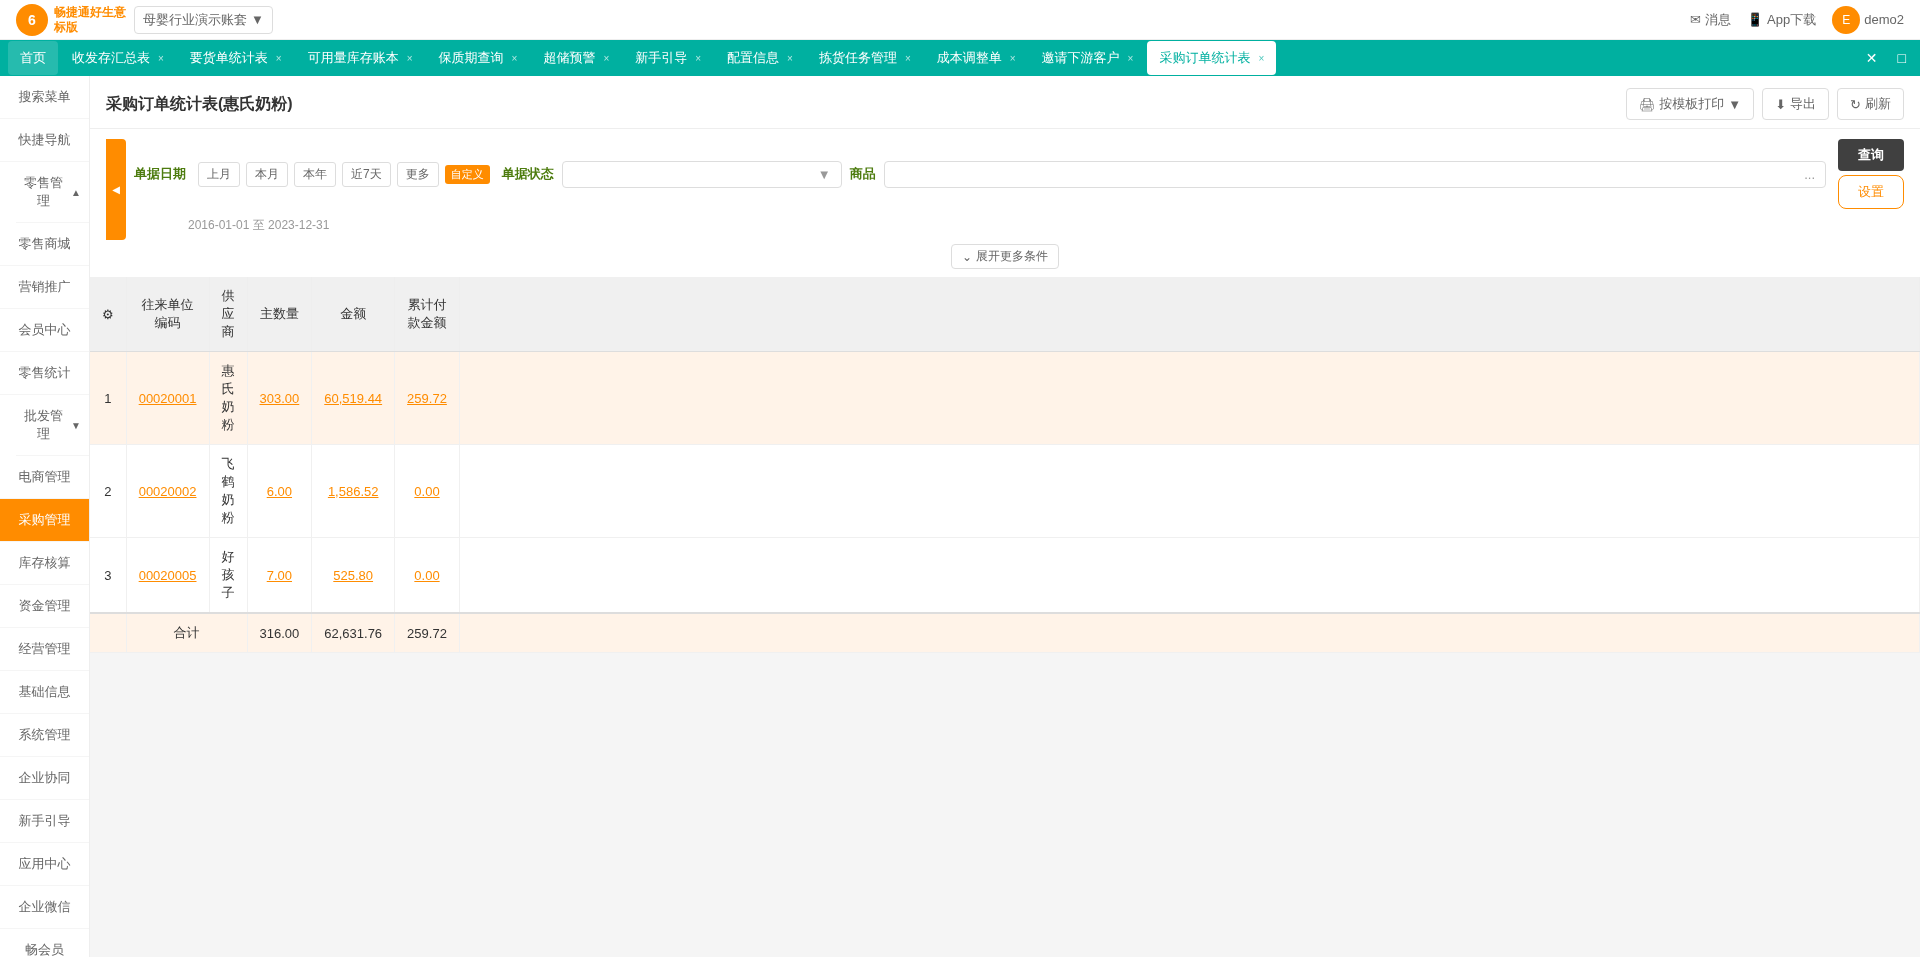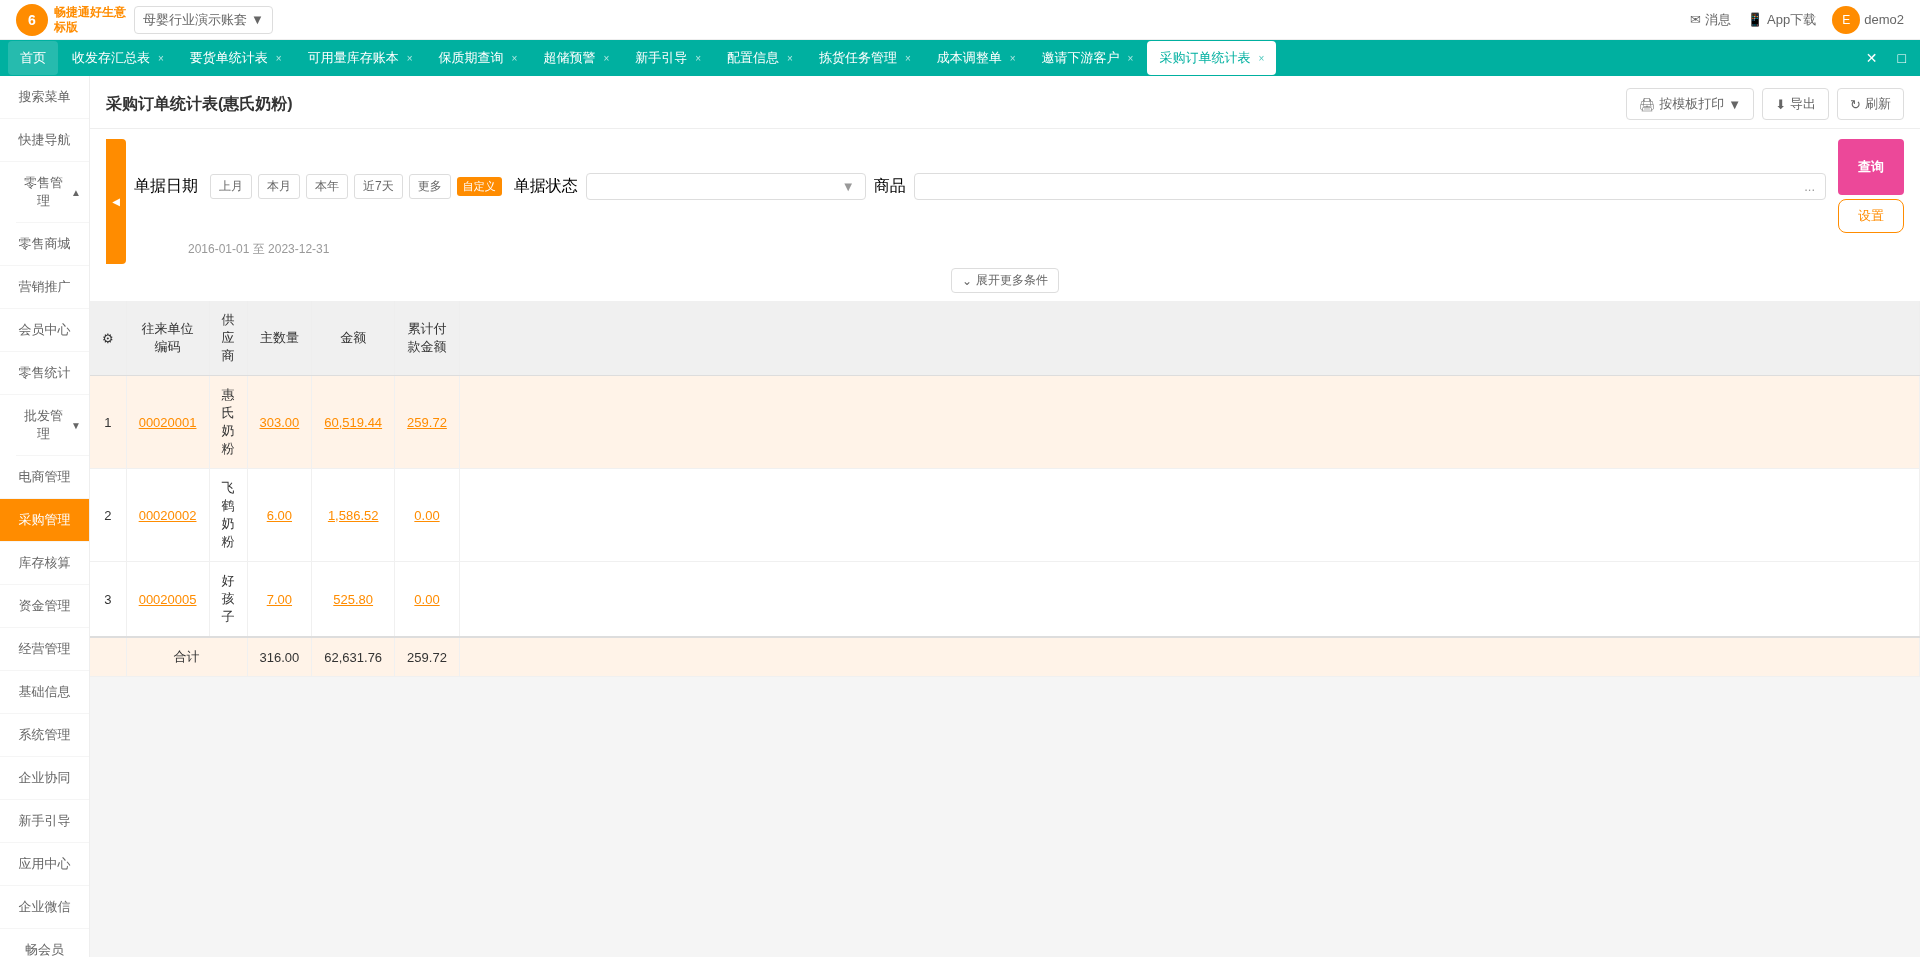--- a/index.html
+++ b/index.html
@@ -35,27 +35,27 @@
 
     
     .main-content { flex: 1; background: #f5f5f5; overflow-y: auto; padding: 0; }
     .page-header { background: white; padding: 12px 16px 8px; display: flex; align-items: center; justify-content: space-between; border-bottom: 1px solid #eee; }
     .page-title { font-size: 16px; font-weight: bold; color: #333; }
     .page-actions { display: flex; align-items: center; gap: 8px; }
     .btn-print { display: flex; align-items: center; gap: 4px; padding: 6px 12px; border: 1px solid #ddd; background: white; border-radius: 4px; cursor: pointer; color: #666; font-size: 13px; }
     .btn-export { display: flex; align-items: center; gap: 4px; padding: 6px 12px; border: 1px solid #ddd; background: white; border-radius: 4px; cursor: pointer; color: #666; font-size: 13px; }
     .btn-refresh { display: flex; align-items: center; gap: 4px; padding: 6px 12px; border: 1px solid #ddd; background: white; border-radius: 4px; cursor: pointer; color: #666; font-size: 13px; }
     .filter-row { display: flex; align-items: center; gap: 12px; margin-bottom: 8px; }
-    .filter-label { color: #000000; font-size: 16px; white-space: nowrap; }
+    .filter-label { color: #4d7c0f; font-size: 13px; white-space: nowrap; font-weight: bold; }
     .filter-dates { display: flex; align-items: center; gap: 6px; }
     .date-btn { padding: 3px 8px; border: 1px solid #ddd; border-radius: 3px; background: white; cursor: pointer; font-size: 12px; color: #666; }
     .custom-badge { background: #ff8c00; color: white; padding: 2px 6px; border-radius: 3px; font-size: 11px; }
     .select-field { display: flex; align-items: center; border: 1px solid #ddd; border-radius: 4px; padding: 5px 10px; background: white; cursor: pointer; min-width: 200px; font-size: 13px; color: #999; justify-content: space-between; }
     .goods-field { display: flex; align-items: center; border: 1px solid #ddd; border-radius: 4px; padding: 5px 10px; background: white; cursor: pointer; flex: 1; font-size: 13px; color: #999; justify-content: space-between; }
-    .btn-query { background: #ec4899; color: white; border: none; padding: 19px 20px; border-radius: 4px; cursor: pointer; font-size: 13px; font-weight: bold; }
+    .btn-query { background: #404040; color: white; border: none; padding: 7px 20px; border-radius: 4px; cursor: pointer; font-size: 13px; font-weight: bold; }
     .btn-settings { background: white; color: #ff8c00; border: 1px solid #ff8c00; padding: 7px 12px; border-radius: 8px; cursor: pointer; font-size: 13px; }
     .expand-btn { display: flex; align-items: center; gap: 4px; color: #666; font-size: 12px; cursor: pointer; border: 1px solid #ddd; border-radius: 4px; padding: 3px 10px; background: white; }
 
     
     .table-area { background: white; margin: 0 0 0 0; }
     .data-table { width: 100%; border-collapse: collapse; }
     .data-table th { background: #f0f0f0; padding: 10px 12px; text-align: center; font-size: 13px; color: #333; border-bottom: 1px solid #ddd; border-right: 1px solid #eee; font-weight: normal; }
     .data-table th:first-child { width: 40px; }
     .data-table td { padding: 10px 12px; text-align: center; font-size: 13px; color: #333; border-bottom: 1px solid #f0f0f0; border-right: 1px solid #f0f0f0; }
     .data-table tr.row-highlight { background: #fff3e8; }

